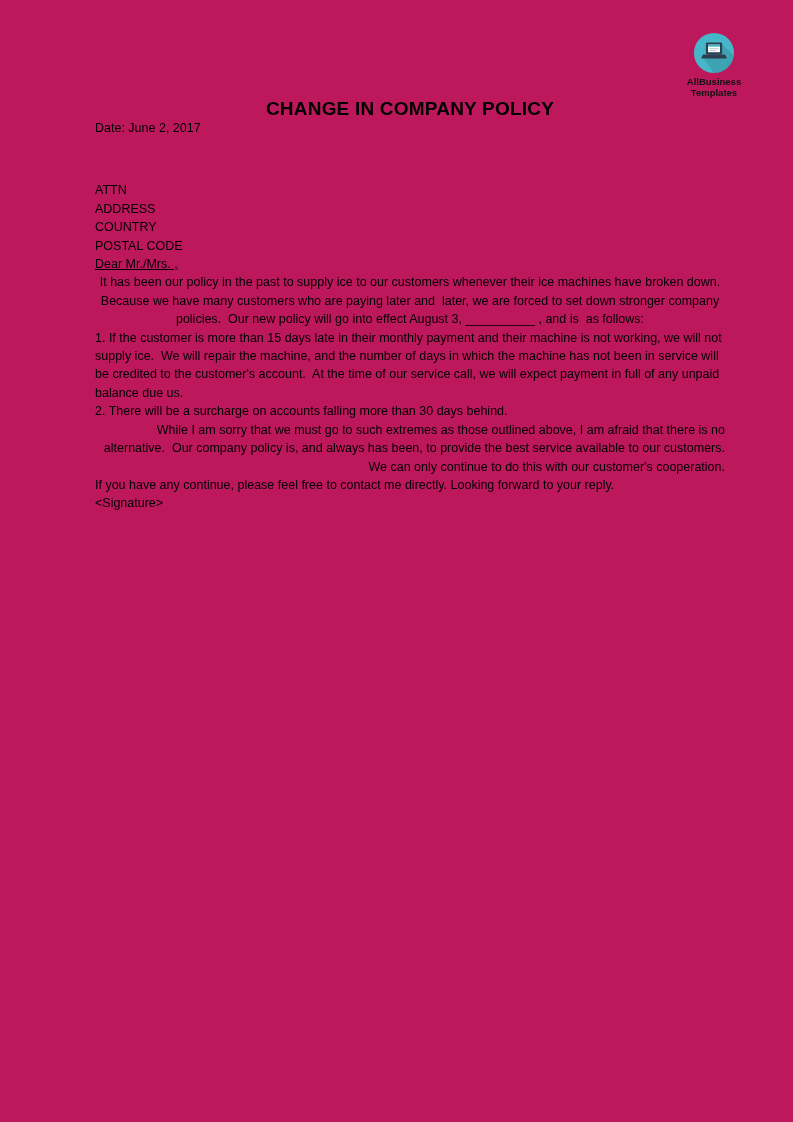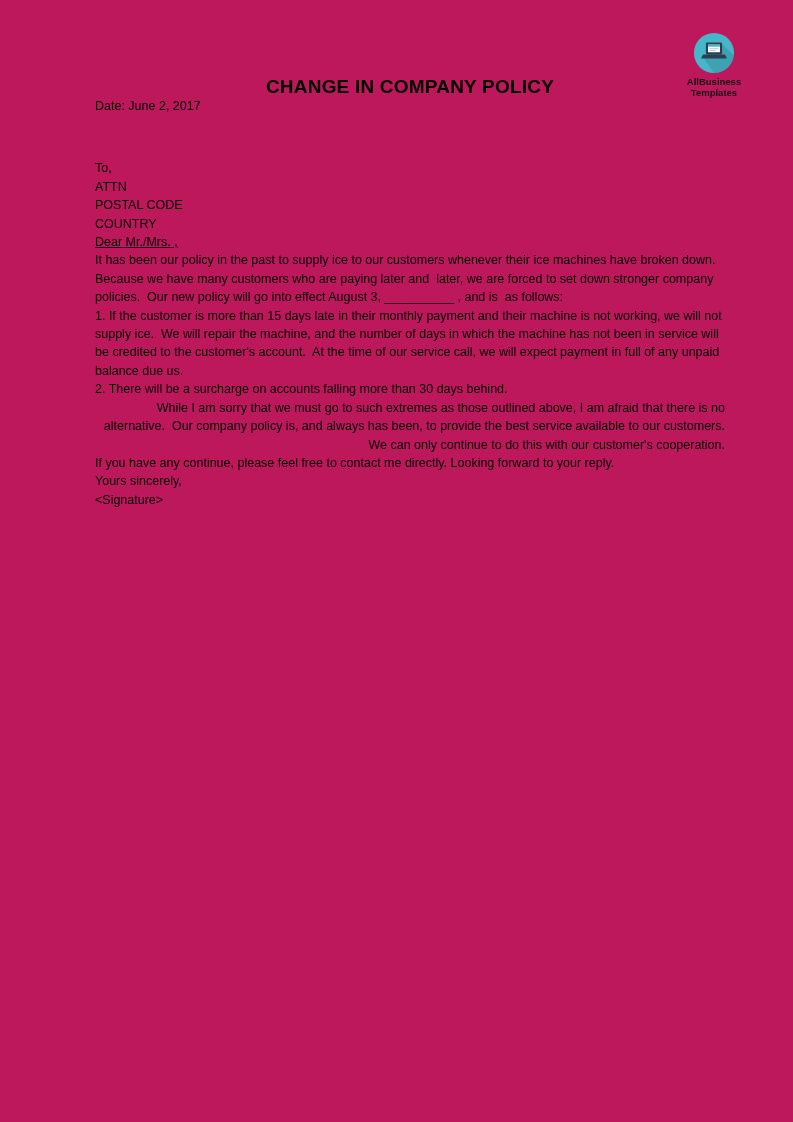--- a/index.html
+++ b/index.html
@@ -30,37 +30,37 @@
   }
   
   .content {
     position: absolute;
     left: 95px;
     top: 0;
     width: 630px;
   }
   .content p, .content h1 { margin: 0; }
   h1.title {
-    margin-top: 77px;
+    margin-top: 99px;
     text-align: center;
     font-size: 19px;
     line-height: 20px;
     font-weight: 700;
     letter-spacing: 0.2px;
   }
   .body-text {
     font-size: 12.5px;
     line-height: 18.4px;
     white-space: pre-wrap;
   }
   .date-line      { margin-top: 44px; }
   .recipient      { margin-top: 44px; }
   .subject-line   { margin-top: 48px; font-weight: 700; }
   .salutation     { margin-top: 50px; text-decoration: underline; }
-  .para-1         { margin-top: 36px; }
+  .para-1         { margin-top: 36px; text-align: center; }
   .para-2         { margin-top: 16px; }
   .para-3         { margin-top: 15px; }
   .para-4         { margin-top: 18px; text-align: right; }
   .para-5         { margin-top: 14px; }
   .closing        { margin-top: 37px; }
   .signature-line { margin-top: 54px; }
   .name-line      { margin-top: 18px; }
 </style>
 </head>
 <body>
@@ -91,38 +91,37 @@
     </div>
   </div>
 
   <div class="content">
 
     <h1 class="title">CHANGE IN COMPANY POLICY</h1>
 
     <p class="body-text date-line">Date: June 2, 2017</p>
 
     <div class="recipient">
-      <p class="body-text">To,</p>
       <p class="body-text">ATTN</p>
+      <p class="body-text">ADDRESS</p>
+      <p class="body-text">COUNTRY</p>
       <p class="body-text">POSTAL CODE</p>
-      <p class="body-text">COUNTRY</p>
     </div>
 
 
     <p class="body-text salutation">Dear Mr./Mrs. ,</p>
 
     <p class="body-text para-1">It has been our policy in the past to supply ice to our customers whenever their ice machines have broken down.  Because we have many customers who are paying later and  later, we are forced to set down stronger company policies.  Our new policy will go into effect August 3, __________ , and is  as follows:</p>
 
     <p class="body-text para-2">1. If the customer is more than 15 days late in their monthly payment and their machine is not working, we will not supply ice.  We will repair the machine, and the number of days in which the machine has not been in service will be credited to the customer's account.  At the time of our service call, we will expect payment in full of any unpaid balance due us.</p>
 
     <p class="body-text para-3">2. There will be a surcharge on accounts falling more than 30 days behind.</p>
 
     <p class="body-text para-4">While I am sorry that we must go to such extremes as those outlined above, I am afraid that there is no alternative.  Our company policy is, and always has been, to provide the best service available to our customers.  We can only continue to do this with our customer's cooperation.</p>
 
     <p class="body-text para-5">If you have any continue, please feel free to contact me directly. Looking forward to your reply.</p>
 
-    <p class="body-text closing">Yours sincerely,</p>
 
     <p class="body-text signature-line">&lt;Signature&gt;</p>
 
 
   </div>
 </div>
 
 </body></html>

